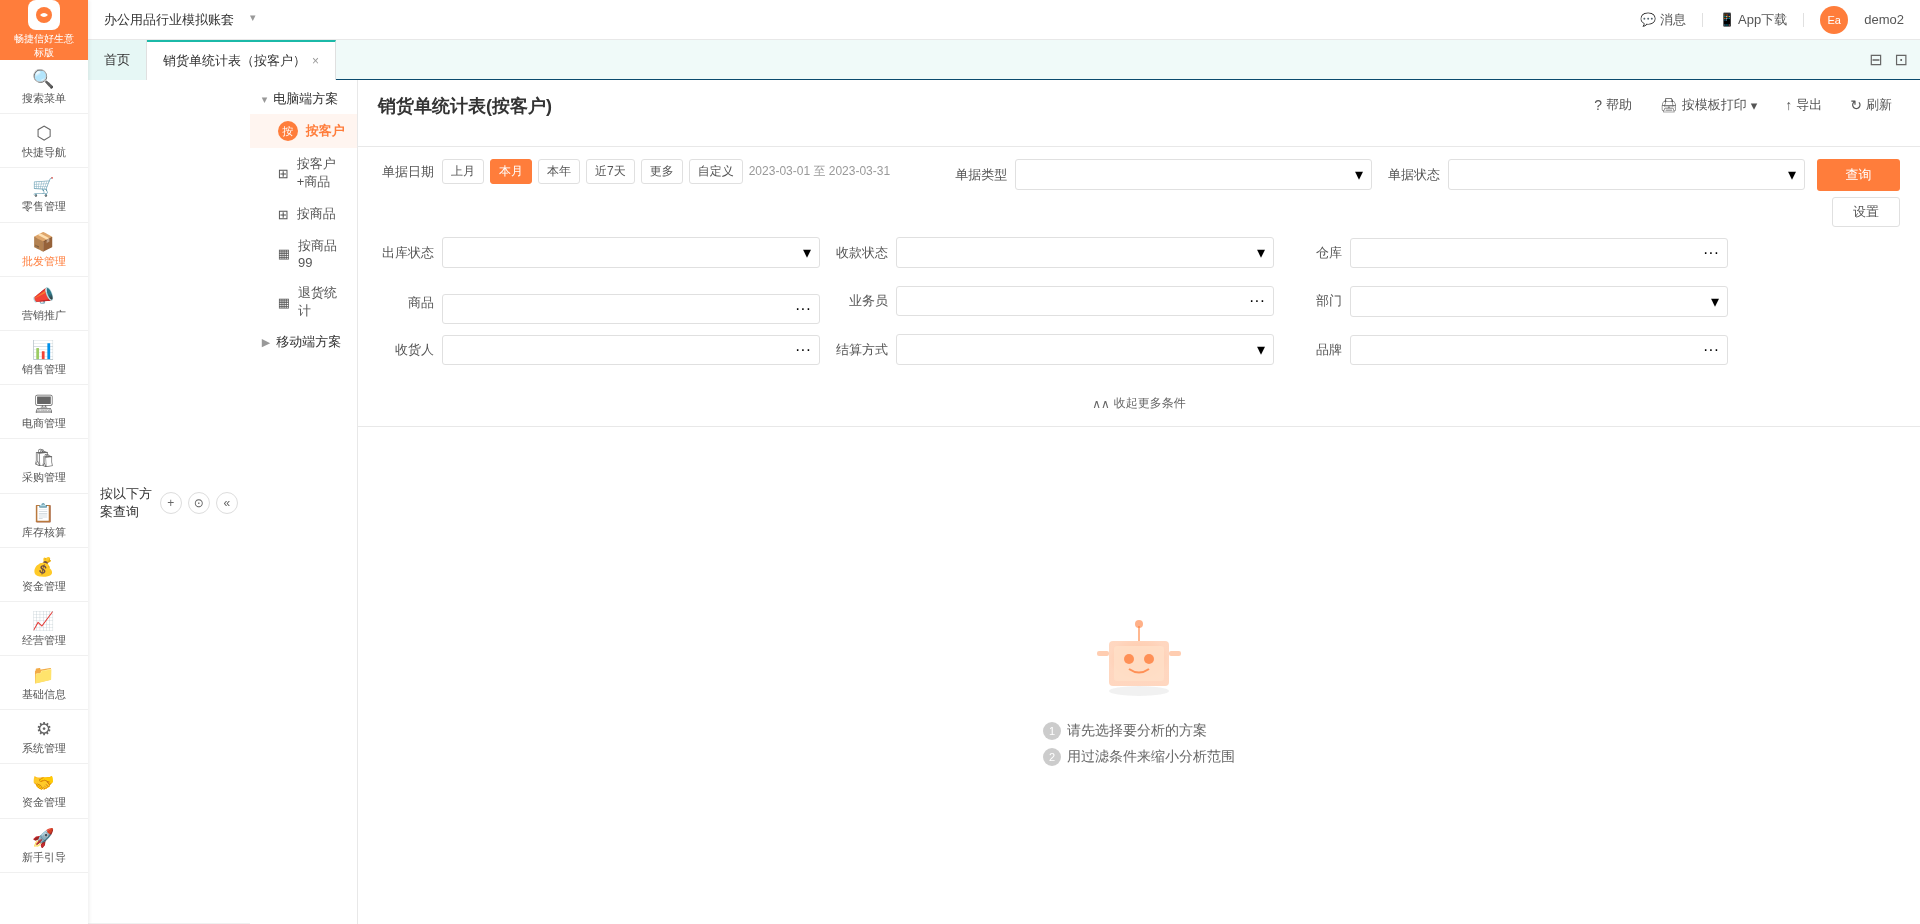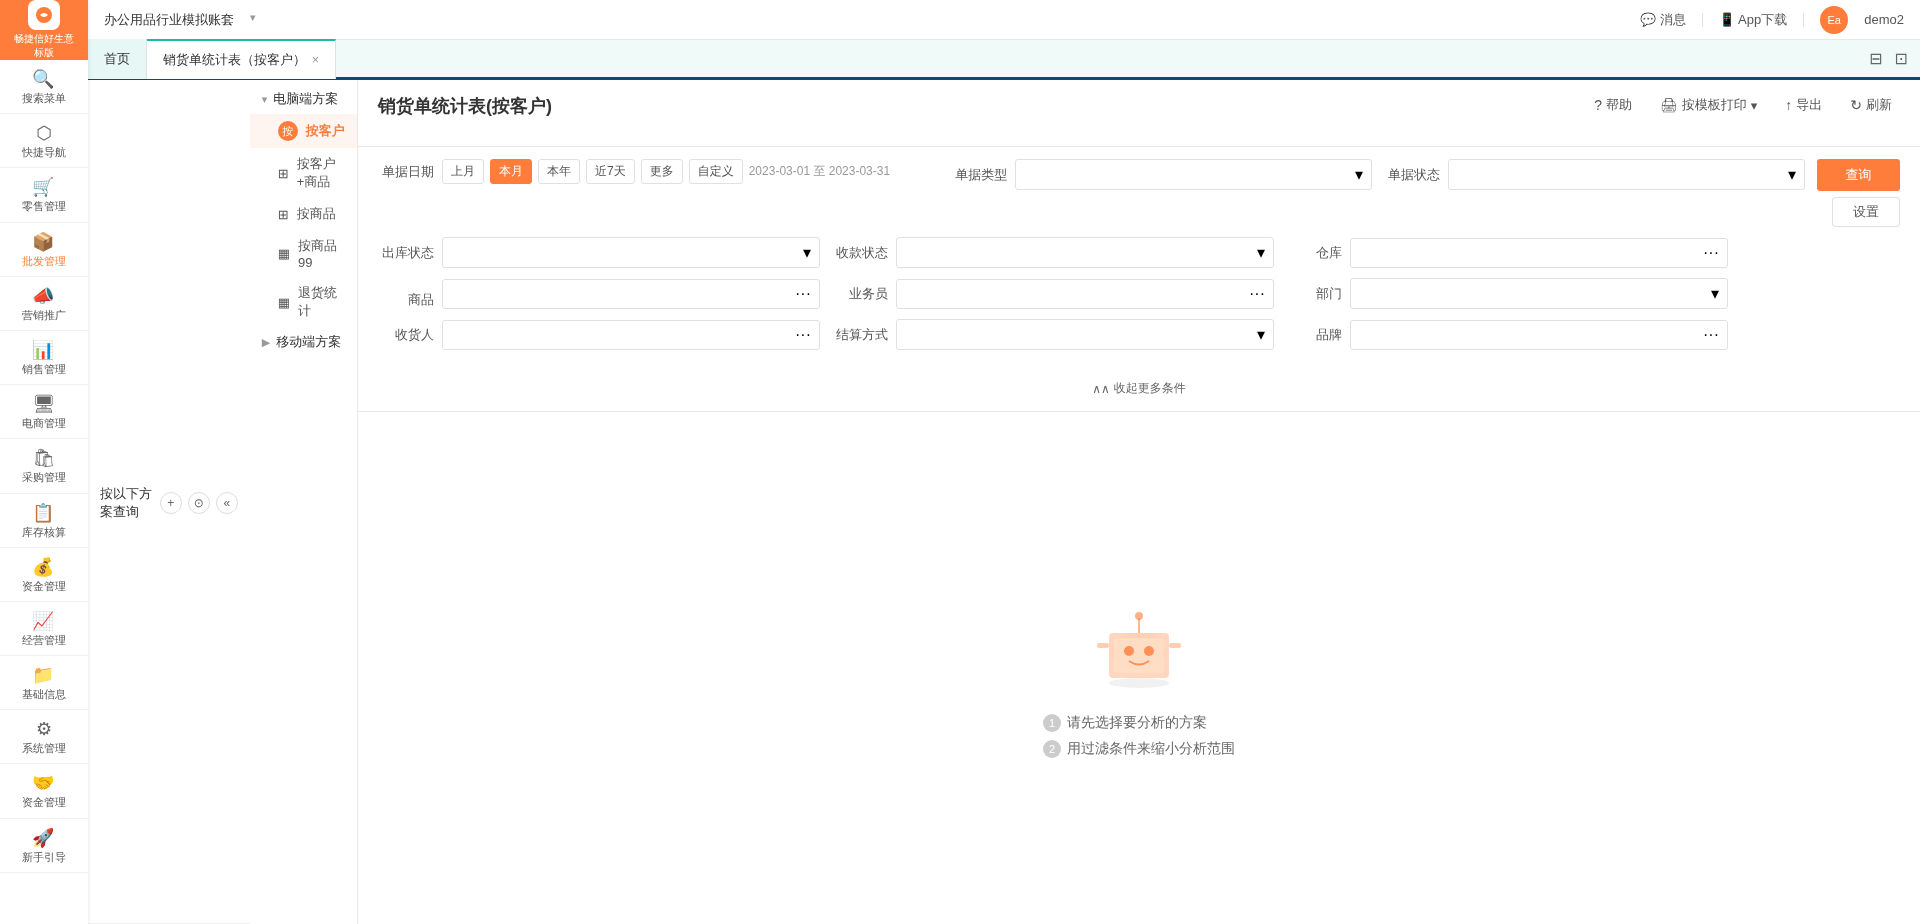--- a/index.html
+++ b/index.html
@@ -97,21 +97,21 @@
       font-size: 11px;
     }
 
     
     .tab-bar {
       height: 40px;
       background: #f0faf9;
       display: flex;
       align-items: center;
       padding: 0 0;
-      border-bottom: 3px solid #0c4a6e;
+      border-bottom: 1px solid #0c4a6e;
       flex-shrink: 0;
     }
     .tab-item {
       height: 40px;
       display: flex;
       align-items: center;
       padding: 0 16px;
       font-size: 13px;
       cursor: pointer;
       border-right: 1px solid #e0e0e0;
@@ -610,21 +610,21 @@
           <div style="display:flex; align-items:center; gap:8px; flex:1;">
             <span class="filter-label">仓库</span>
             <div class="fc-control" style="flex:1; display:flex; align-items:center; border:1px solid #e0e0e0; border-radius:3px; background:white; padding:5px 8px; min-height:30px; justify-content:flex-end; cursor:pointer;">
               <span class="ctrl-dots">···</span>
             </div>
           </div>
           <div style="width:160px;"></div>
         </div>
 
         <div style="display:flex; align-items:center; gap:12px; margin-bottom:10px;">
-          <div style="display:flex; align-items:flex-end; gap:8px; flex:1;">
+          <div style="display:flex; align-items:flex-start; gap:8px; flex:1;margin-top:16px;">
             <span class="filter-label">商品</span>
             <div class="fc-control" style="flex:1; display:flex; align-items:center; border:1px solid #e0e0e0; border-radius:3px; background:white; padding:5px 8px; min-height:30px; justify-content:flex-end; cursor:pointer;">
               <span class="ctrl-dots">···</span>
             </div>
           </div>
           <div style="display:flex; align-items:center; gap:8px; flex:1;">
             <span class="filter-label">业务员</span>
             <div class="fc-control" style="flex:1; display:flex; align-items:center; border:1px solid #e0e0e0; border-radius:3px; background:white; padding:5px 8px; min-height:30px; justify-content:flex-end; cursor:pointer;">
               <span class="ctrl-dots">···</span>
             </div>

